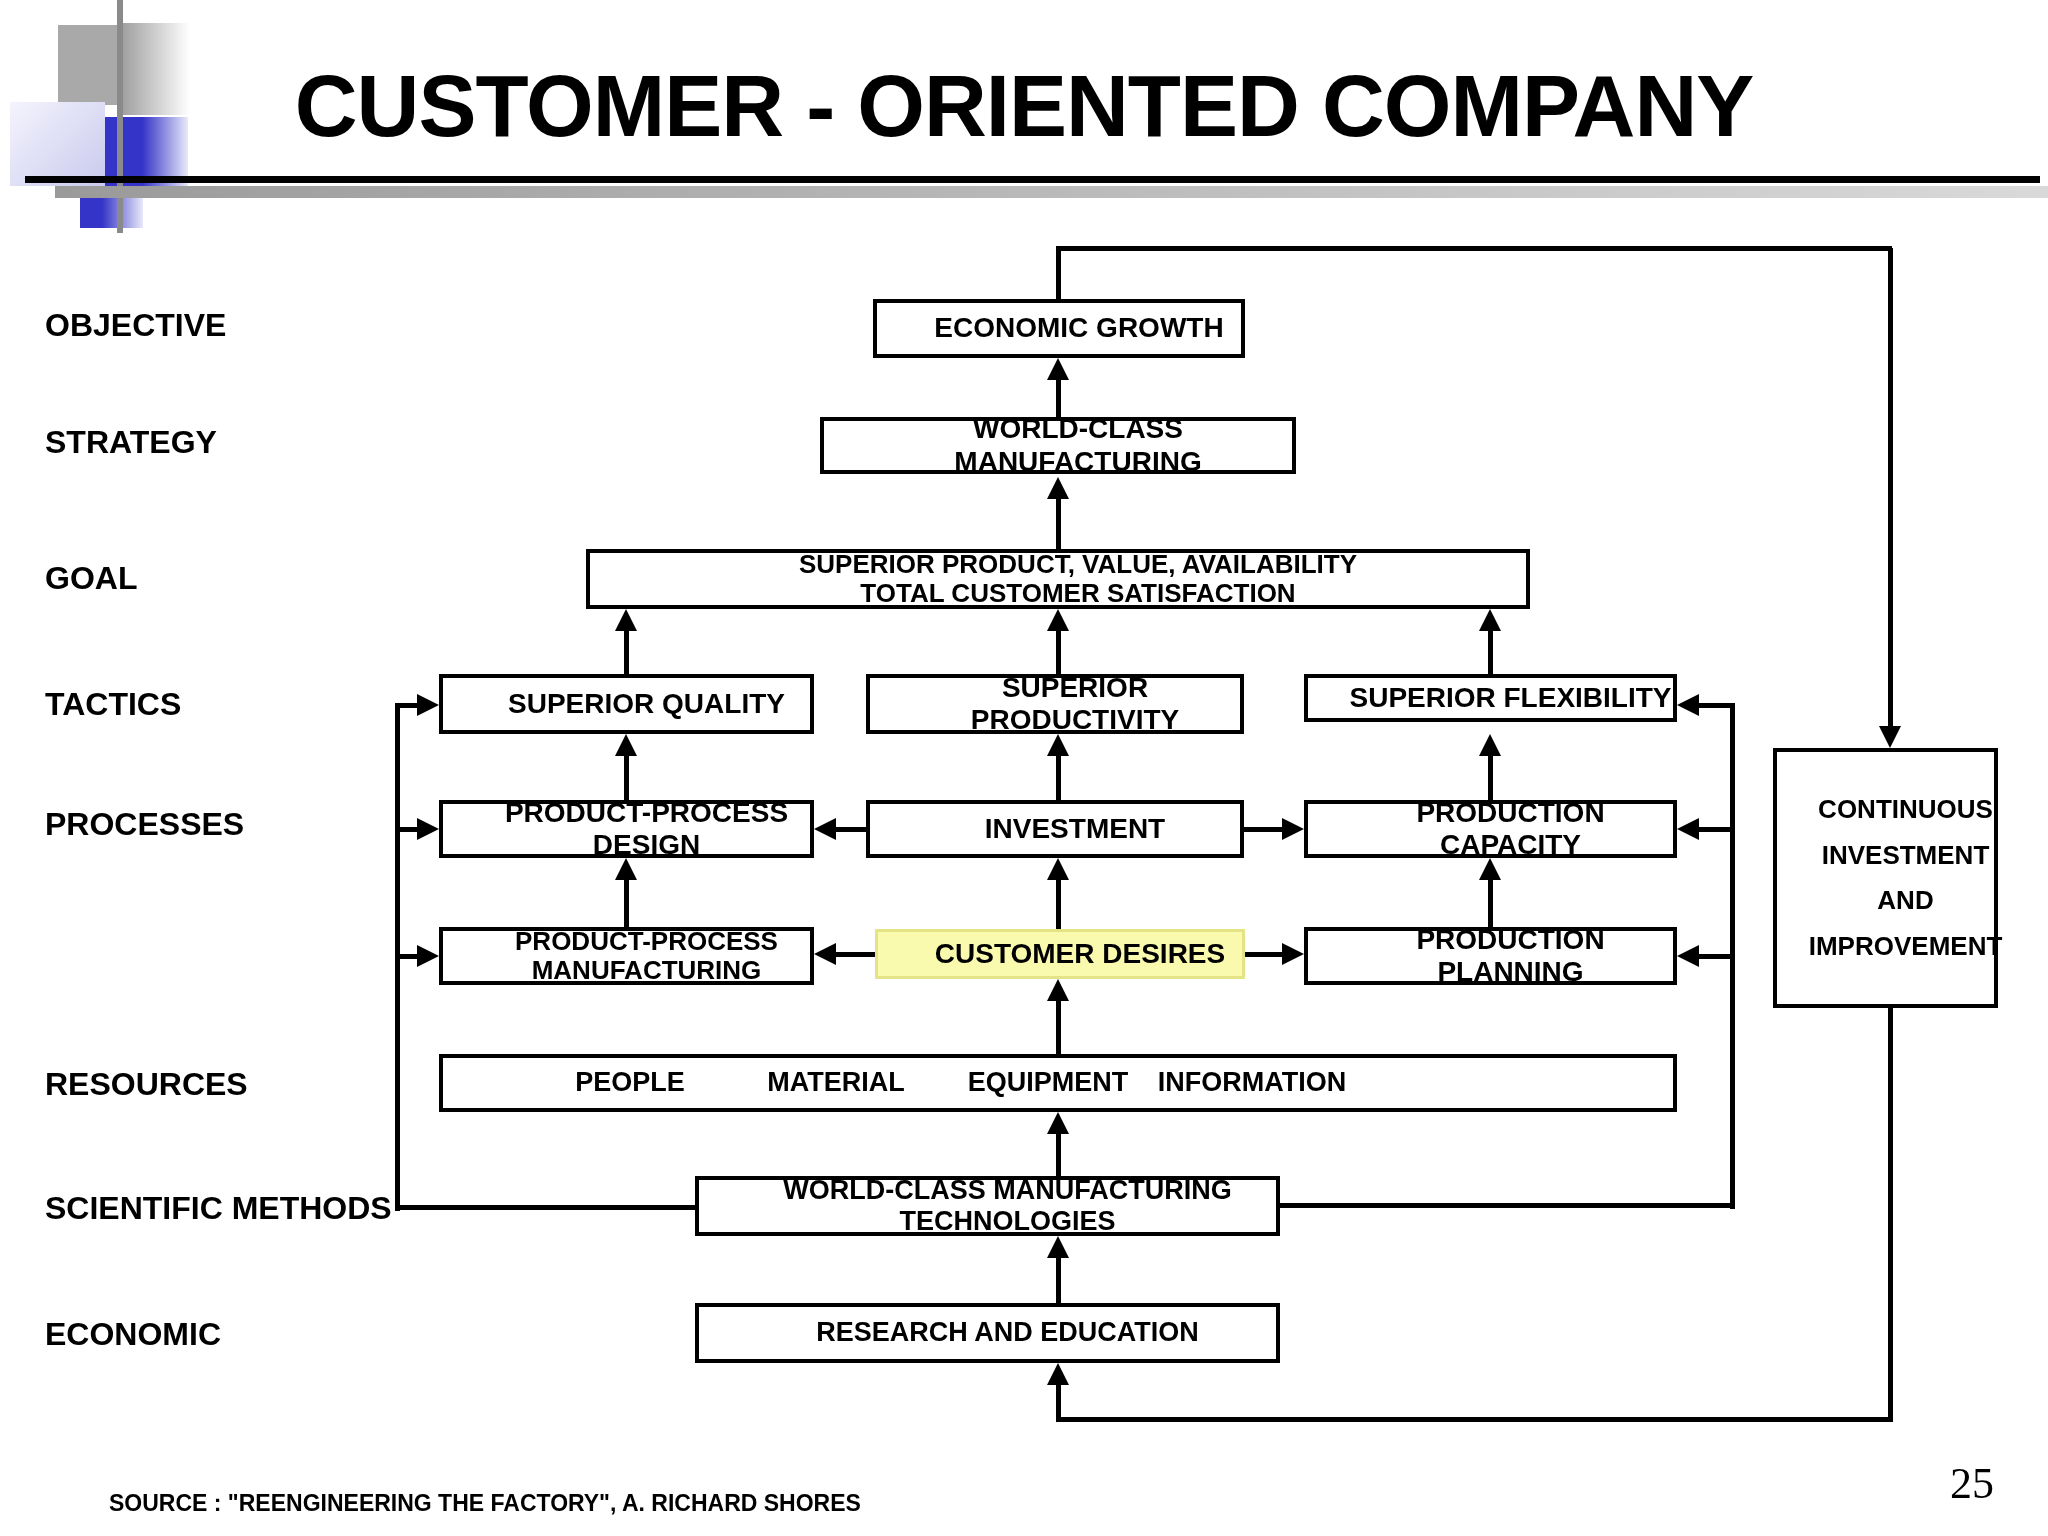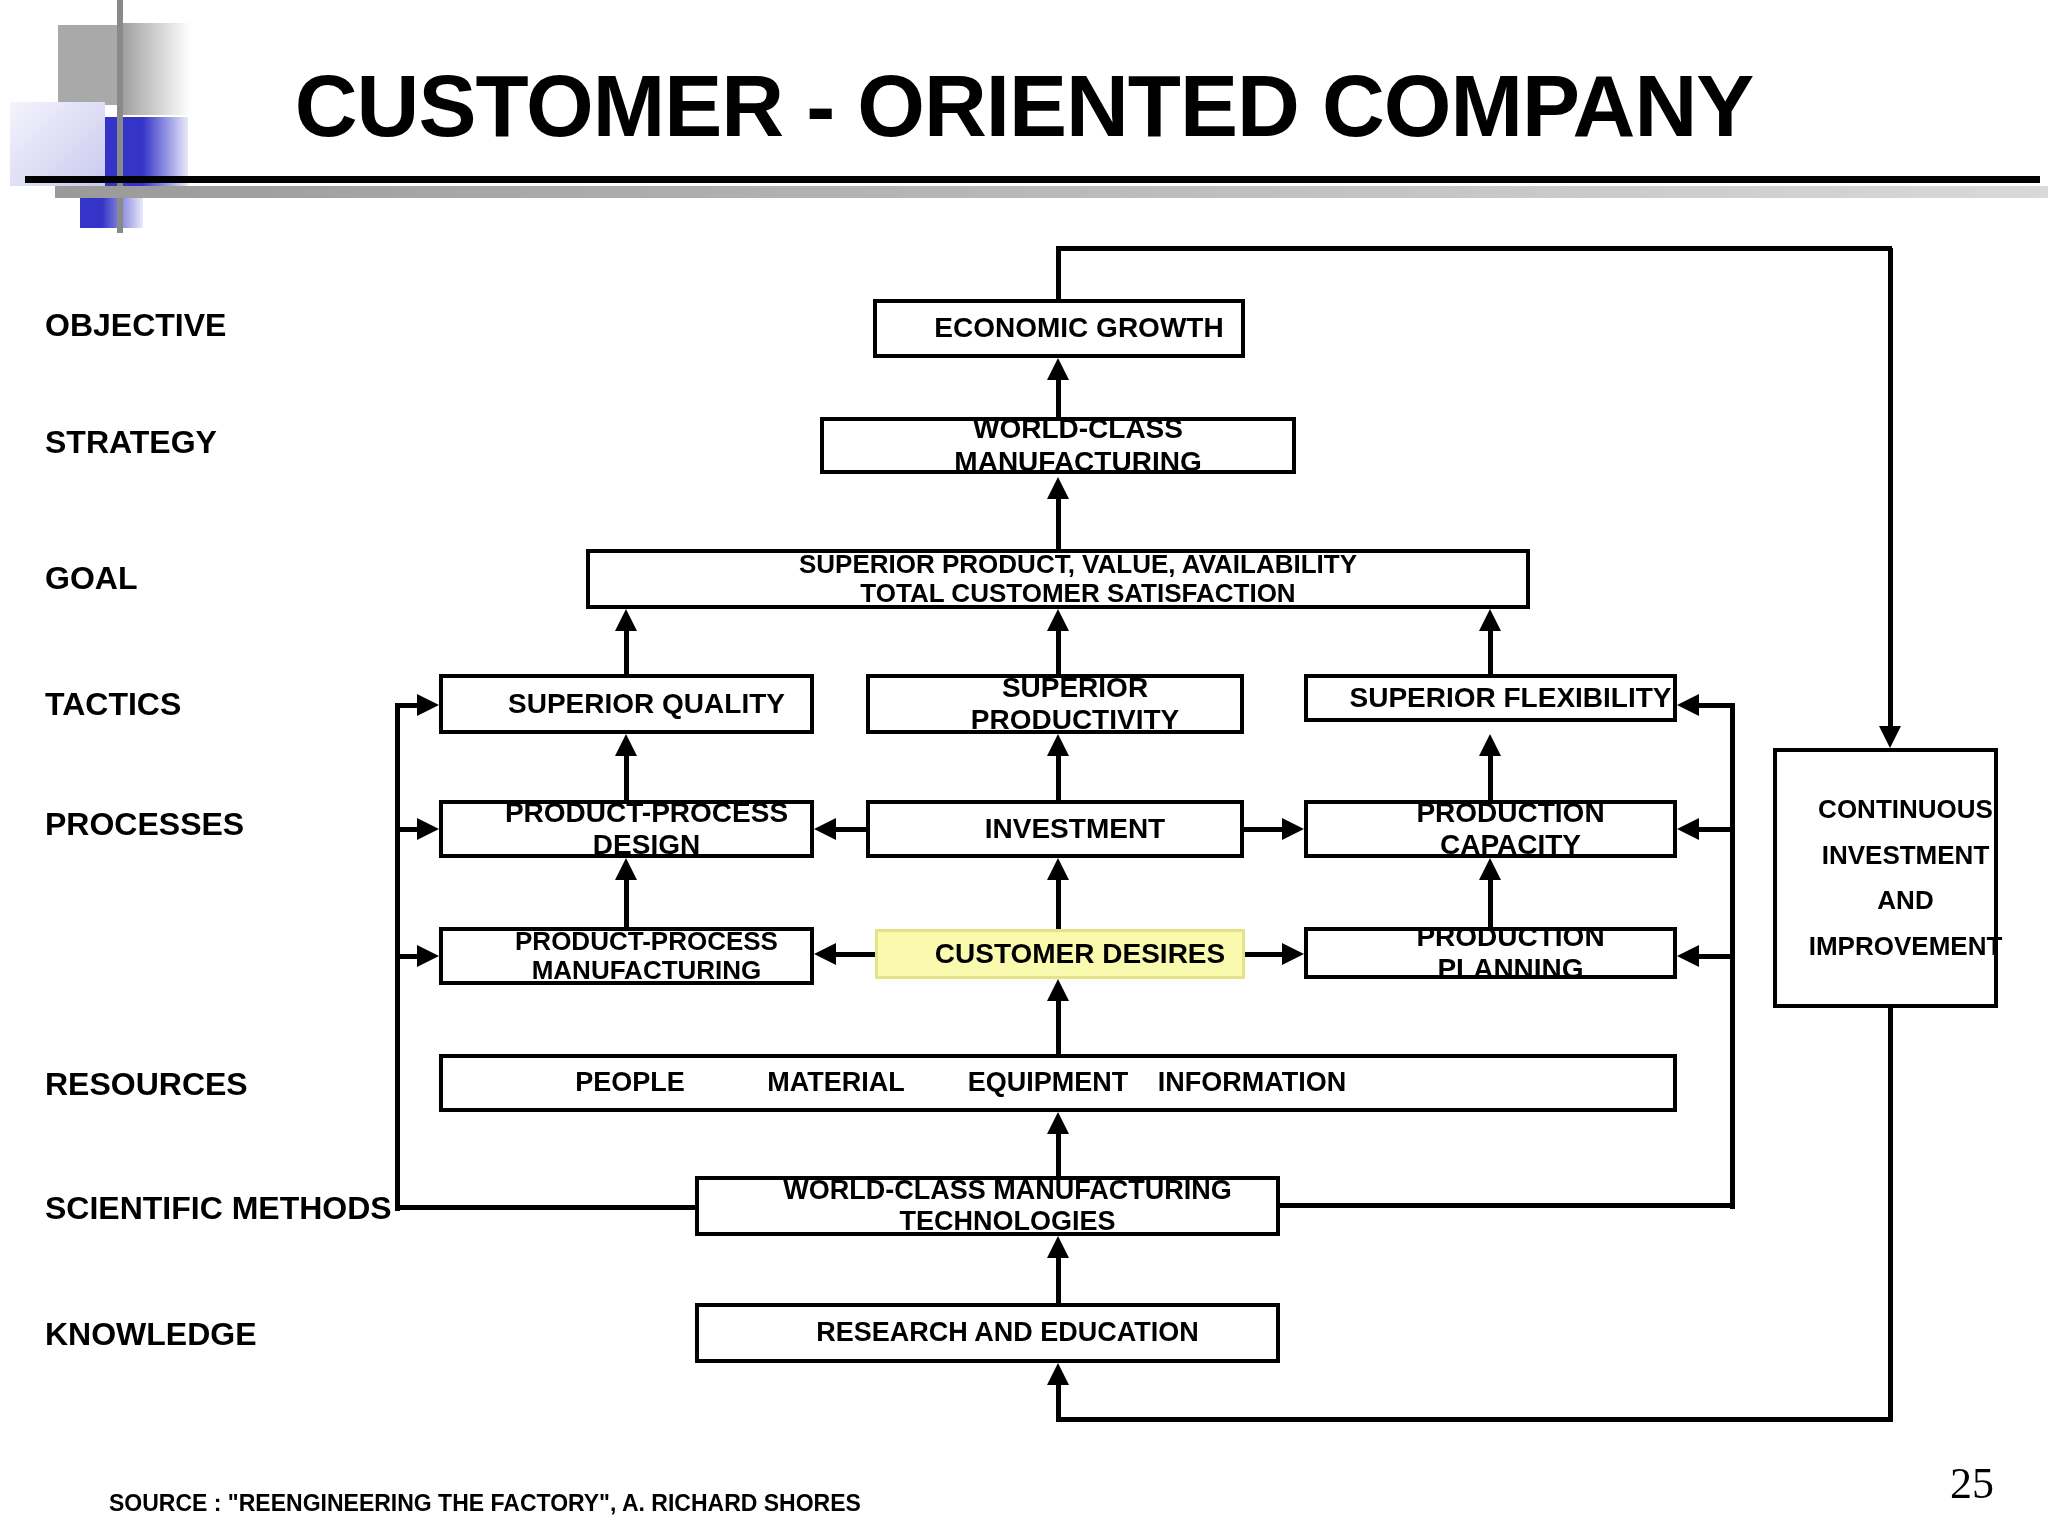--- a/index.html
+++ b/index.html
@@ -56,21 +56,21 @@
   <div class="title-rule"></div>
   <div class="title-band"></div>
 
   <div class="rowlabel" style="top:307px">OBJECTIVE</div>
   <div class="rowlabel" style="top:424px">STRATEGY</div>
   <div class="rowlabel" style="top:560px">GOAL</div>
   <div class="rowlabel" style="top:686px">TACTICS</div>
   <div class="rowlabel" style="top:806px">PROCESSES</div>
   <div class="rowlabel" style="top:1066px">RESOURCES</div>
   <div class="rowlabel" style="top:1190px">SCIENTIFIC METHODS</div>
-  <div class="rowlabel" style="top:1316px">KNOWLEDGE</div>
+  <div class="rowlabel" style="top:1316px">ECONOMIC</div>
 
   <div class="box" style="left:873px;top:299px;width:372px;height:59px">
     <span>ECONOMIC GROWTH</span>
   </div>
   <div class="box" style="left:820px;top:417px;width:476px;height:57px">
     <span>WORLD-CLASS MANUFACTURING</span>
   </div>
   <div class="box box-2line" style="left:586px;top:549px;width:944px;height:60px">
     <span>SUPERIOR PRODUCT, VALUE, AVAILABILITY</span>
     <span>TOTAL CUSTOMER SATISFACTION</span>
@@ -93,21 +93,21 @@
   <div class="box" style="left:1304px;top:800px;width:373px;height:58px">
     <span>PRODUCTION CAPACITY</span>
   </div>
   <div class="box box-2line" style="left:439px;top:927px;width:375px;height:58px">
     <span>PRODUCT-PROCESS</span>
     <span>MANUFACTURING</span>
   </div>
   <div class="box box-highlight" style="left:875px;top:929px;width:370px;height:50px">
     <span>CUSTOMER DESIRES</span>
   </div>
-  <div class="box" style="left:1304px;top:927px;width:373px;height:52px">
+  <div class="box" style="left:1304px;top:927px;width:373px;height:58px">
     <span>PRODUCTION PLANNING</span>
   </div>
 
   <div class="box box-wide-items" style="left:439px;top:1054px;width:1238px;height:58px">
     <span class="res-item" style="left:187px">PEOPLE</span>
     <span class="res-item" style="left:393px">MATERIAL</span>
     <span class="res-item" style="left:605px">EQUIPMENT</span>
     <span class="res-item" style="left:809px">INFORMATION</span>
   </div>
 

